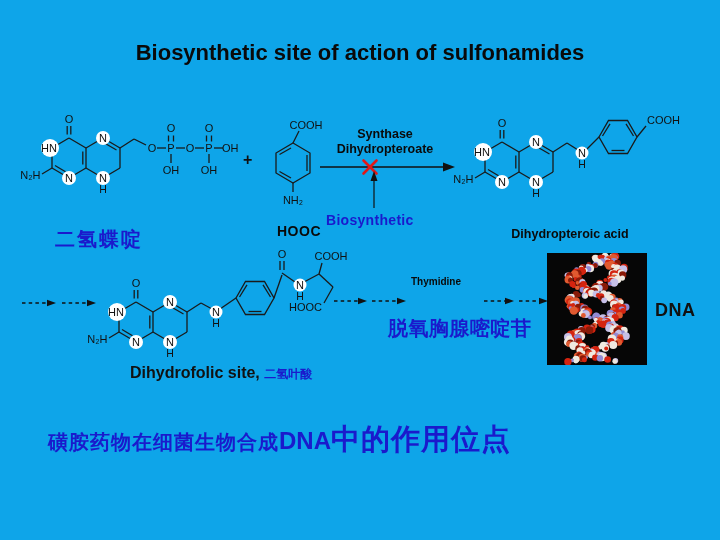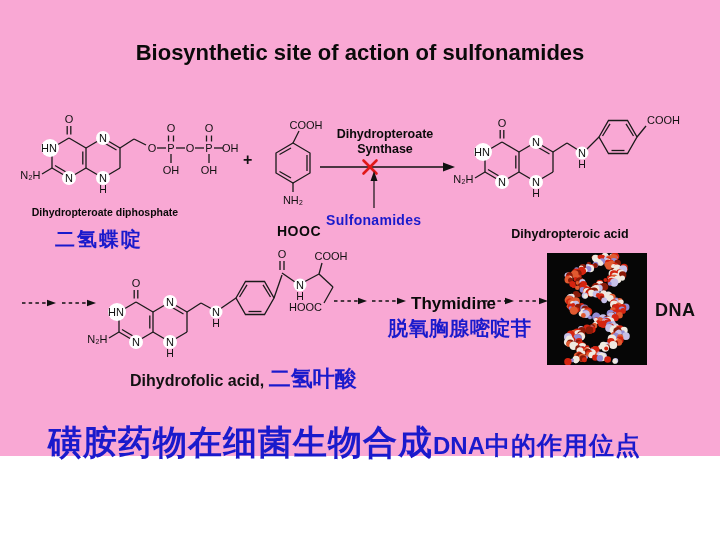--- a/index.html
+++ b/index.html
@@ -1,19 +1,19 @@
 <!DOCTYPE html>
 <html style="--blue: #1a1acc; --red: #e01818; --dna-bg: #060606;"><head>
 <meta charset="utf-8">
 <style>
   * { margin:0; padding:0; box-sizing:border-box; }
   html,body { width:720px; height:540px; background:#fff; }
   body { font-family:"Liberation Sans",sans-serif; color:#111; position:relative; overflow:hidden; }
   .abs { position:absolute; }
-  #slide { position:absolute; inset:0; width:720px; height:456px; background:#f9a8d4; }
+  #slide { position:absolute; inset:0; width:720px; height:540px; background:#0ea5e9; }
   .title { left:0; right:0; top:40px; text-align:center; font-size:22px; font-weight:bold; color:#0a0a0a; }
   .struct-label { font-weight:bold; color:#0a0a0a; text-align:center; }
   .cn { font-family:Liberation Sans, sans-serif; color:var(--blue); font-weight:bold; }
   .blue { color:var(--blue); }
   svg text { font-family:"Liberation Sans",sans-serif; }
   .overlay { left:0; top:0; pointer-events:none; }
 </style>
 </head>
 <body>
 
@@ -120,21 +120,20 @@
       <text x="156" y="57" text-anchor="middle">P</text>
       <text x="156" y="37" text-anchor="middle">O</text>
       <text x="156" y="79" text-anchor="middle">OH</text>
       <text x="175" y="57" text-anchor="middle">O</text>
       <text x="194" y="57" text-anchor="middle">P</text>
       <text x="194" y="37" text-anchor="middle">O</text>
       <text x="194" y="79" text-anchor="middle">OH</text>
       <text x="207" y="57" text-anchor="start">OH</text>
     </g>
   </svg>
-  <div class="abs struct-label" style="left:20px;top:206px;width:170px;font-size:10.5px">Dihydropteroate diphosphate</div>
   <div class="abs cn" style="left:55px;top:226px;font-size:20px;letter-spacing:2px">二氢蝶啶</div>
 
   <div class="abs" style="left:243px;top:151px;font-size:16px;font-weight:bold">+</div>
 
   <svg class="abs" style="left:258px;top:98px" width="80" height="115" viewBox="0 0 80 115">
     <g stroke="#1a1a1a" stroke-width="1.3" fill="none">
       <polygon points="35,45 52,55 52,75 35,85 18,75 18,55"></polygon>
       <line x1="21.5" y1="56.5" x2="33" y2="50"></line>
       <line x1="49" y1="57" x2="49" y2="73"></line>
       <line x1="33" y1="80" x2="21.5" y2="73.5"></line>
@@ -142,24 +141,24 @@
       <line x1="35" y1="85" x2="35" y2="94"></line>
     </g>
     <g fill="#111" font-size="11">
       <text x="48" y="31" text-anchor="middle">COOH</text>
       <text x="35" y="106" text-anchor="middle">NH₂</text>
     </g>
   </svg>
   <div class="abs struct-label" style="left:277px;top:223px;font-size:14px;letter-spacing:0.5px">HOOC</div>
 
   <div class="abs struct-label" style="left:315px;top:127px;width:140px;font-size:12.5px;line-height:15px">
+    <div>Synthase</div>
     <div>Dihydropteroate</div>
-    <div>Synthase</div>
   </div>
-  <div class="abs blue" style="left:326px;top:212px;font-size:14px;font-weight:bold;letter-spacing:0.3px">Sulfonamides</div>
+  <div class="abs blue" style="left:326px;top:212px;font-size:14px;font-weight:bold;letter-spacing:0.3px">Biosynthetic</div>
 
   <svg class="abs" style="left:445px;top:95px" width="270" height="125" viewBox="0 0 270 125">
     <g transform="translate(57,67)">
         <g font-family="Liberation Sans, sans-serif">
       <g stroke="#1a1a1a" stroke-width="1.3" fill="none">
         <line x1="0" y1="-20" x2="-17" y2="-10"></line>
         <line x1="-17" y1="-10" x2="-17" y2="10"></line>
         <line x1="-17" y1="10" x2="0" y2="20"></line>
         <line x1="-14" y1="7.5" x2="-3.5" y2="13.8"></line>
         <line x1="0" y1="20" x2="17" y2="10"></line>
@@ -274,25 +273,25 @@
       <text x="131" y="68" text-anchor="middle">N</text>
       <text x="131" y="79" text-anchor="middle" font-size="10.5">H</text>
       <text x="197" y="10" text-anchor="middle">O</text>
       <text x="215" y="41" text-anchor="middle">N</text>
       <text x="215" y="52" text-anchor="middle" font-size="10.5">H</text>
       <text x="246" y="12" text-anchor="middle">COOH</text>
       <text x="237" y="63" text-anchor="end">HOOC</text>
     </g>
   </svg>
   <div class="abs" style="left:130px;top:364px">
-    <span style="font-size:16px;font-weight:bold">Dihydrofolic acid,</span>
-    <span class="cn" style="font-size:22px">二氢叶酸</span>
+    <span style="font-size:16px;font-weight:bold">Dihydrofolic site,</span>
+    <span class="cn" style="font-size:12px">二氢叶酸</span>
   </div>
 
-  <div class="abs struct-label" style="left:411px;top:294px;font-size:17px">Thymidine</div>
+  <div class="abs struct-label" style="left:411px;top:276px;font-size:10px">Thymidine</div>
   <div class="abs cn" style="left:388px;top:315px;font-size:20px;letter-spacing:0.5px">脱氧胸腺嘧啶苷</div>
 
   <div class="abs" style="left:547px;top:253px;width:100px;height:112px;background:var(--dna-bg)">
     <svg width="100" height="112" viewBox="0 0 100 112">
         <circle cx="65.2" cy="3.0" r="2.6" fill="#efe9e0"></circle>
         <circle cx="58.0" cy="3.3" r="3.5" fill="#efe9e0"></circle>
         <circle cx="68.1" cy="3.6" r="4.2" fill="#d42410"></circle>
         <circle cx="59.6" cy="3.9" r="2.3" fill="#efe9e0"></circle>
         <circle cx="68.7" cy="4.2" r="2.0" fill="#928bd4"></circle>
         <circle cx="46.6" cy="4.6" r="2.0" fill="#e05a30"></circle>
@@ -669,16 +668,16 @@
           <polygon points="505,297.7 514,301 505,304.3" stroke="none" stroke-dasharray="none"></polygon>
       </g>
       <g>
         <line x1="519" y1="301" x2="539" y2="301"></line>
           <polygon points="539,297.7 548,301 539,304.3" stroke="none" stroke-dasharray="none"></polygon>
       </g>
     </g>
   </svg>
 
   <div class="abs" style="left:48px;top:420px">
-    <span class="cn" style="font-size:34px;letter-spacing:1px">磺胺药物在细菌生物合成</span><span class="blue" style="font-size:24px;font-weight:bold">DNA</span><span class="cn" style="font-size:25px;letter-spacing:1px">中的作用位点</span>
+    <span class="cn" style="font-size:20px;letter-spacing:1px">磺胺药物在细菌生物合成</span><span class="blue" style="font-size:24px;font-weight:bold">DNA</span><span class="cn" style="font-size:29px;letter-spacing:1px">中的作用位点</span>
   </div>
 
 </div>
 
 </body></html>

